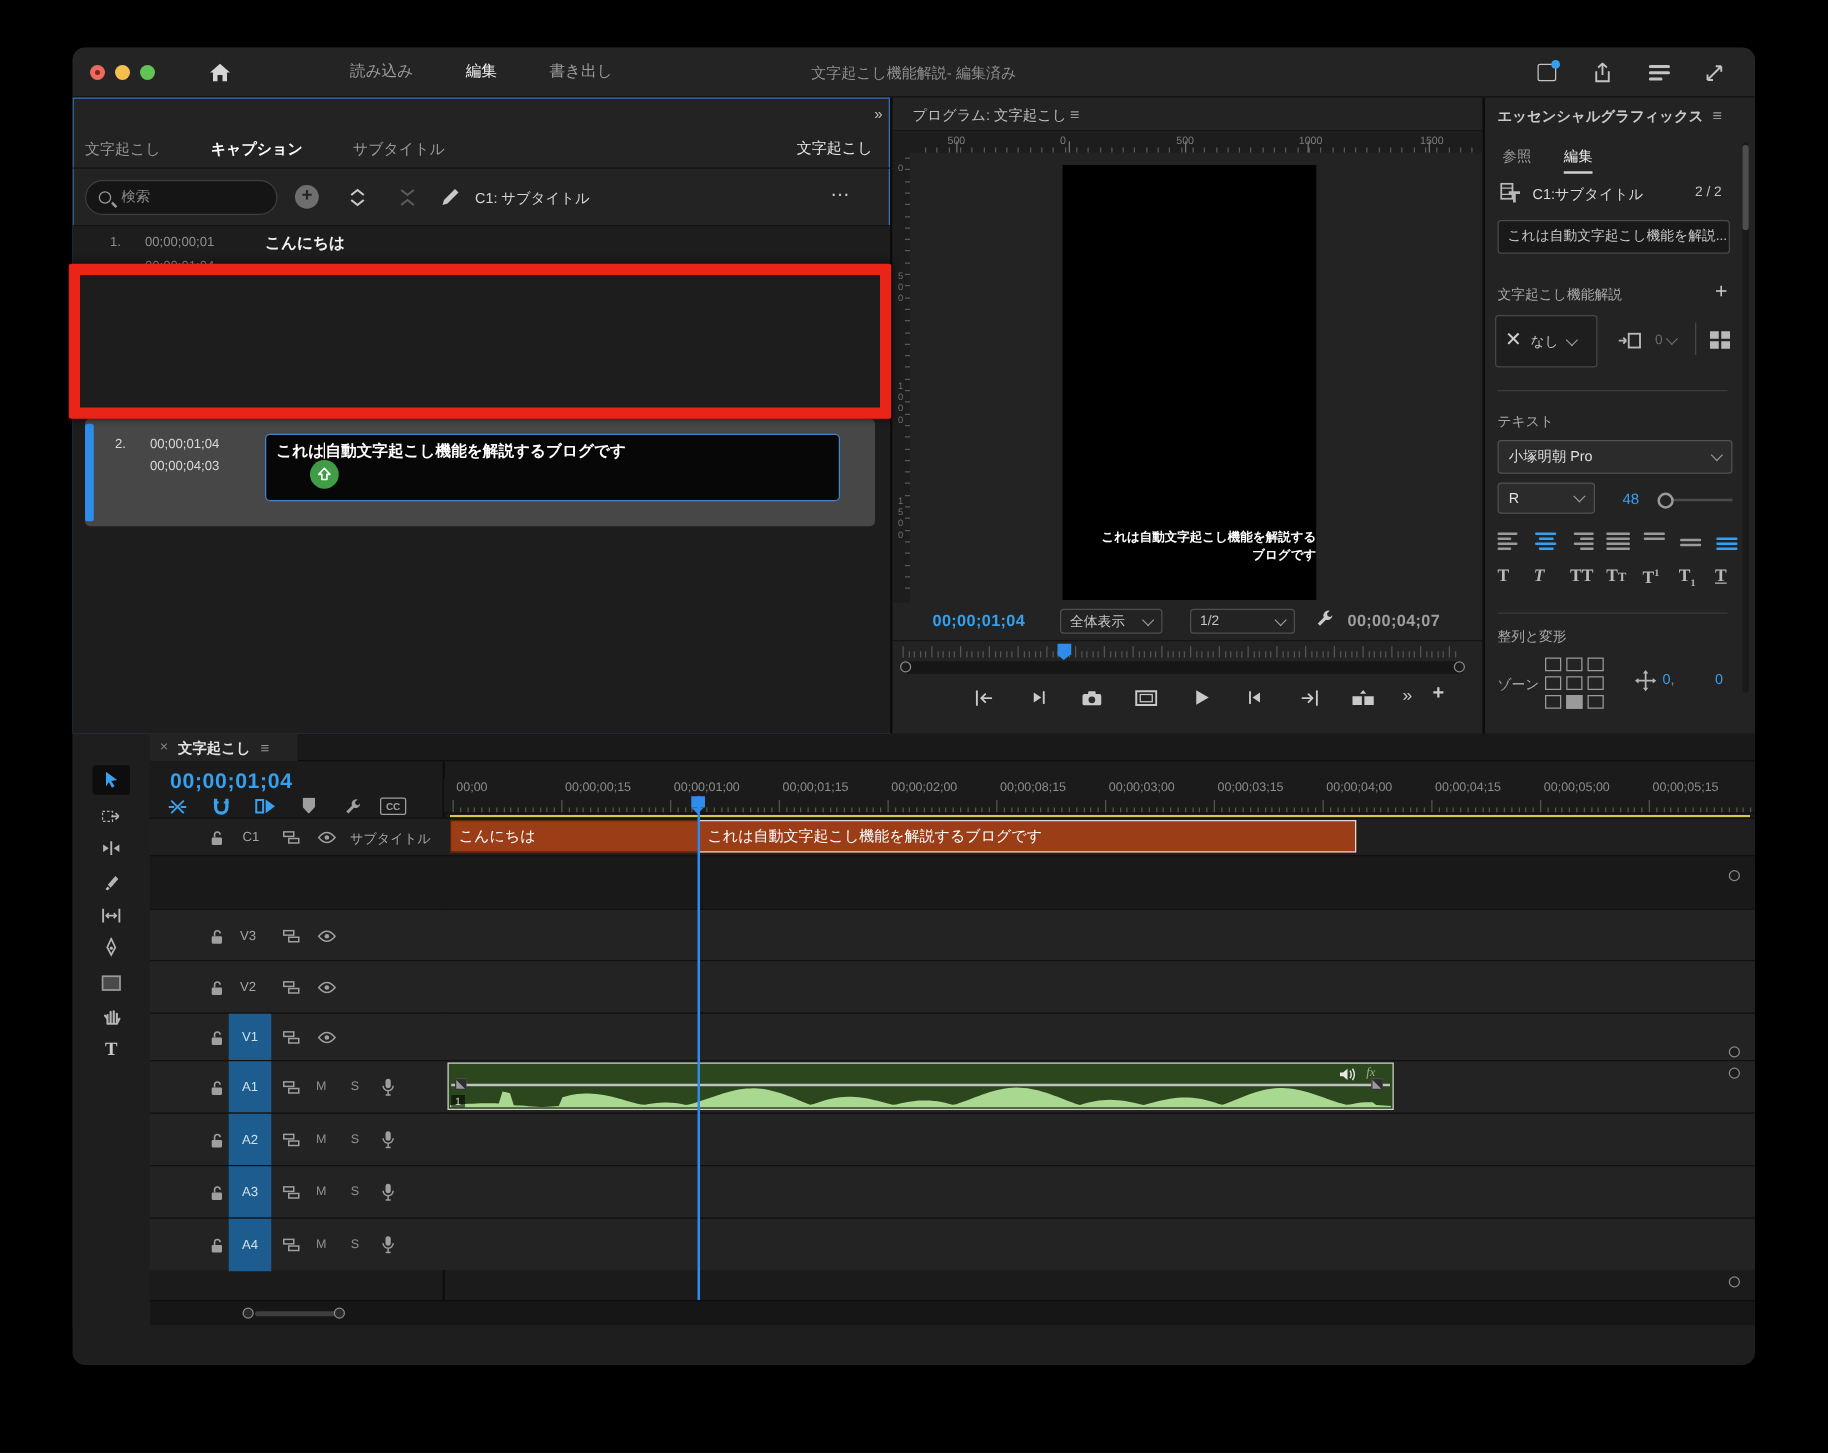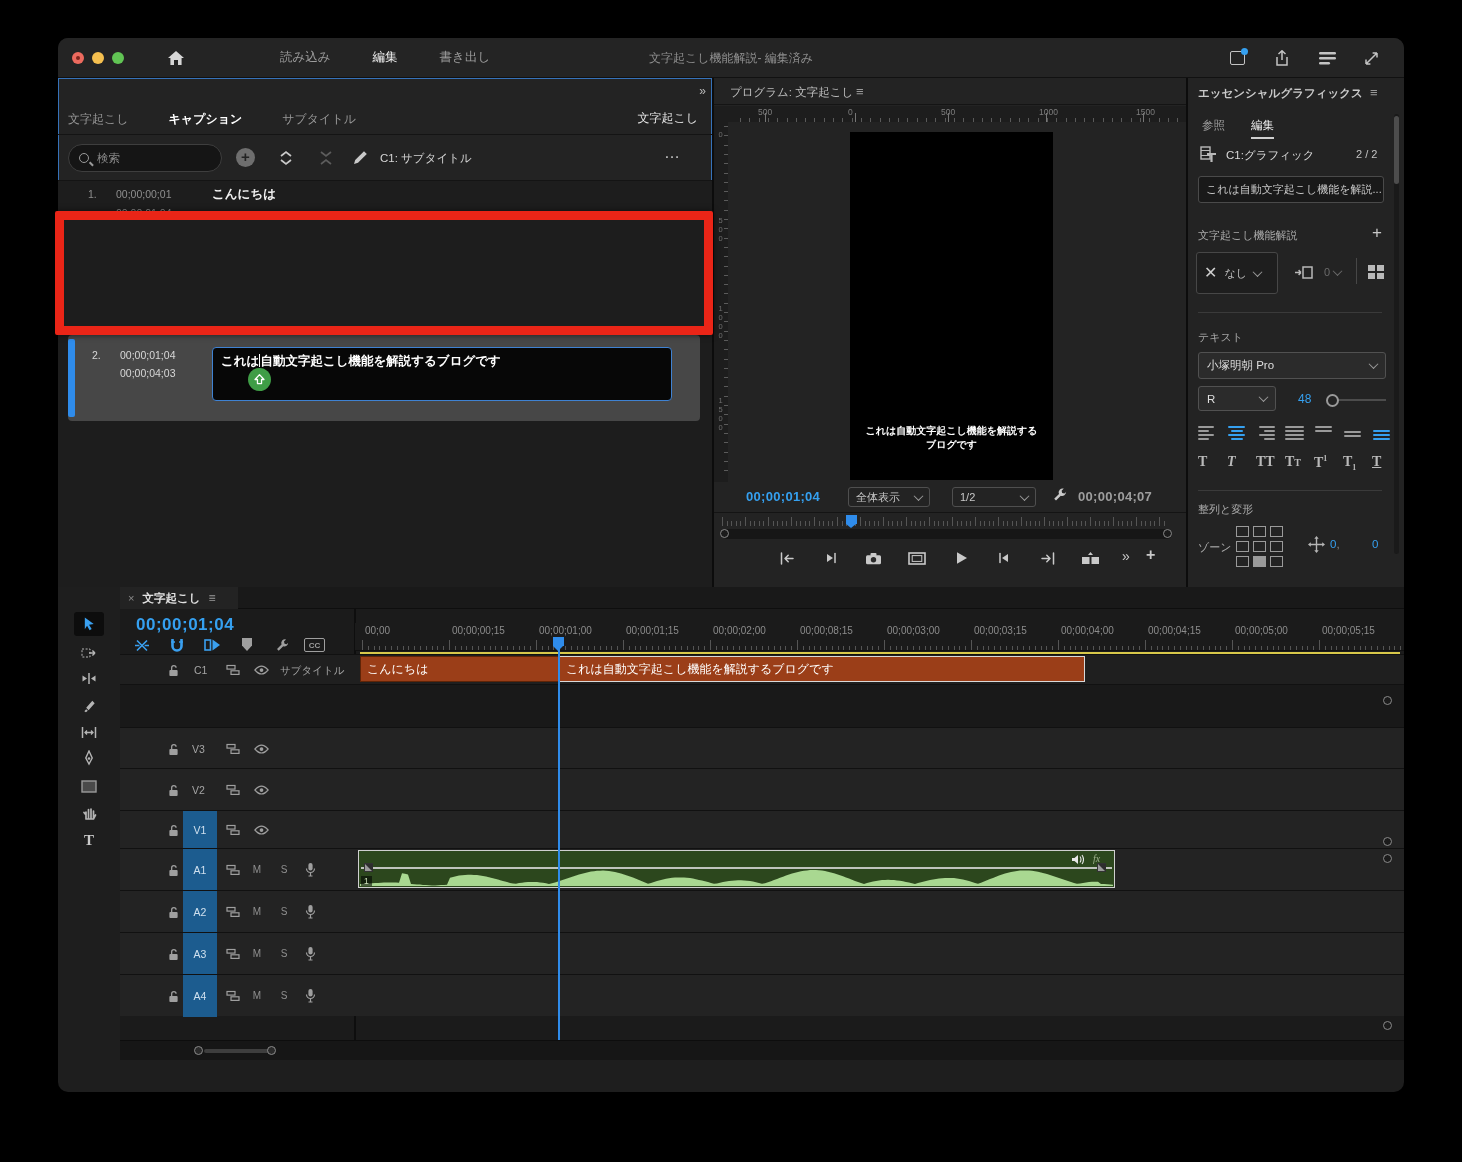--- a/index.html
+++ b/index.html
@@ -294,21 +294,21 @@
           <div class="tickv" style="top: 329.5px; width: 4px;"></div>
           <div class="tickv" style="top: 338.8px; width: 4px;"></div>
           <div class="tickv" style="top: 348.1px; width: 4px;"></div>
           <div class="vlab" style="top: 8px;">0</div>
           <div class="vlab" style="top: 94px;">500</div>
           <div class="vlab" style="top: 182px;">1000</div>
           <div class="vlab" style="top: 274px;">1500</div>
         </div>
 
       <div class="vid">
-        <div class="r" style="left:0;bottom:28px;width:203px;text-align:center;color:#fff;font-size:10px;font-family:'Liberation Serif','DejaVu Serif',serif;font-weight:bold;line-height:14px">
+        <div class="r" style="left:0;bottom:28px;width:203px;text-align:right;color:#fff;font-size:10px;font-family:'Liberation Serif','DejaVu Serif',serif;font-weight:bold;line-height:14px">
           <div>これは自動文字起こし機能を解説する</div>
           <div>ブログです</div>
         </div>
       </div>
       <div class="r" style="left:0;top:434px;width:472px;height:1px;background:#141414"></div>
 
       <div class="r tc-blue" style="left:32px;top:411px">00;00;01;04</div>
       <div class="dd" style="left:134px;top:409px;width:82px">
           <span>全体表示</span>
           <span class="chev"></span>
@@ -497,21 +497,21 @@
           <div style="font-size: 11.5px; color: rgb(236, 236, 236); border-bottom: 2px solid rgb(207, 207, 207); padding-bottom: 4px;">編集</div>
         </div>
 
       <div class="r" style="left:12px;top:68px">
         <svg width="18" height="17" viewBox="0 0 18 17">
             <rect x="1" y="1" width="9" height="12" fill="none" stroke="#b9b9b9" stroke-width="1.4"></rect>
             <path d="M1 4.5h9M1 9.5h9" stroke="#b9b9b9"></path>
             <path d="M7 8h9M11.5 8v8" stroke="#b9b9b9" stroke-width="2.2"></path>
           </svg>
       </div>
-      <div class="r" style="left:38px;top:70px;color:#d9d9d9;font-size:11.5px">C1:グラフィック</div>
+      <div class="r" style="left:38px;top:70px;color:#d9d9d9;font-size:11.5px">C1:サブタイトル</div>
       <div class="r" style="left:168px;top:70px;color:#c3c3c3;font-size:11px">2 / 2</div>
       <div class="r" style="left:10px;top:98px;width:186px;height:27px;background:#191919;border:1px solid #4a4a4a;border-radius:3px;color:#c7c7c7;font-size:11px;line-height:25px;padding:0 7px;white-space:nowrap;overflow:hidden">これは自動文字起こし機能を解説...</div>
 
       <div class="r eg-h" style="left:10px;top:150px">文字起こし機能解説</div>
       <div class="r" style="left:184px;top:145px;color:#c9c9c9;font-size:17px">+</div>
       <div class="r" style="left:8px;top:174px;width:82px;height:42px;border:1px solid #474747;border-radius:3px;background:#1e1e1e;display:flex;align-items:center;padding:0 7px;gap:7px">
         <span style="color:#cfcfcf;font-size:16px;line-height:1">✕</span>
         <span style="color:#c3c3c3;font-size:11px">なし</span>
         <span class="chev"></span>
       </div>

